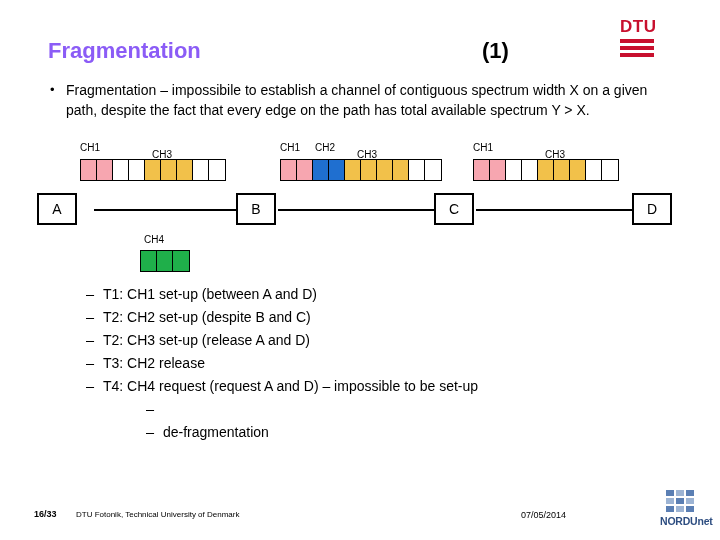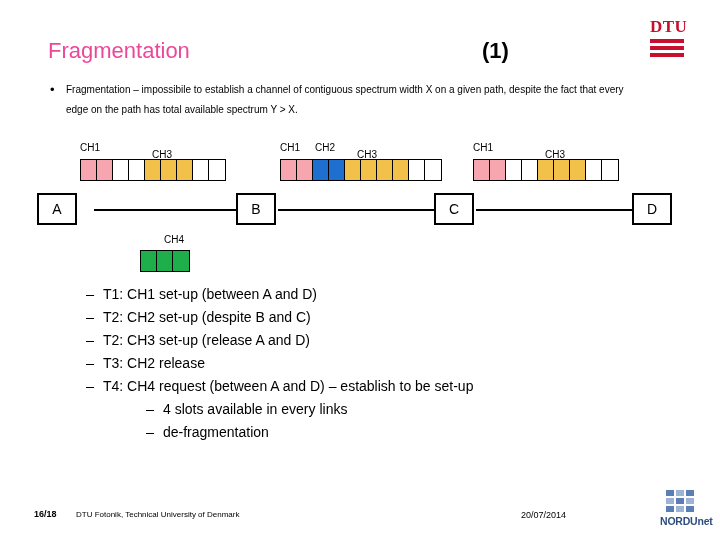--- a/index.html
+++ b/index.html
@@ -13,24 +13,23 @@
     font-family: "Liberation Sans", sans-serif;
     color: #000000;
     position: relative;
     overflow: hidden;
   }
 
   
   .dtu-logo {
     position: absolute;
     top: 18px;
-    left: 650px;
+    left: 620px;
     width: 52px;
     height: 46px;
-    font-family: Liberation Serif, serif;
   }
   .dtu-logo .dtu-text {
     font-size: 17px;
     font-weight: bold;
     letter-spacing: 0.5px;
     color: #c8102e;
     line-height: 1;
     text-align: left;
   }
   .dtu-logo .bars {
@@ -44,22 +43,22 @@
   .dtu-logo .bar.b1 { width: 34px; }
   .dtu-logo .bar.b2 { width: 34px; }
   .dtu-logo .bar.b3 { width: 34px; }
 
   
   .title {
     position: absolute;
     top: 38px;
     left: 48px;
     font-size: 22px;
-    font-weight: normal;
-    color: #ec4899;
+    font-weight: bold;
+    color: #8b5cf6;
   }
   .title-index {
     position: absolute;
     top: 38px;
     left: 482px;
     font-size: 22px;
     font-weight: bold;
     color: #000;
   }
 
@@ -77,21 +76,21 @@
   .bullet-dot {
     width: 16px;
     flex: 0 0 16px;
     font-size: 13px;
     line-height: 20px;
     color: #000;
     text-align: left;
     padding-left: 2px;
   }
   .bullet-text {
-    font-size: 10px;
+    font-size: 14px;
     line-height: 20px;
     color: #000;
   }
 
   
   .diagram {
     position: absolute;
     top: 140px;
     left: 0;
     width: 720px;
@@ -296,21 +295,21 @@
     <div class="slot pink"></div>
     <div class="slot white"></div>
     <div class="slot white"></div>
     <div class="slot gold"></div>
     <div class="slot gold"></div>
     <div class="slot gold"></div>
     <div class="slot white"></div>
     <div class="slot white"></div>
   </div>
 
-  <div class="ch-label" style="left:164px; top:94px;">CH4</div>
+  <div class="ch-label" style="left:144px; top:94px;">CH4</div>
   <div class="strip" style="left:140px; top:110px;">
     <div class="slot green"></div>
     <div class="slot green"></div>
     <div class="slot green"></div>
   </div>
 </div>
 
 <div class="sublist">
   <div class="sub-row">
     <div class="sub-dash">–</div>
@@ -323,35 +322,34 @@
   <div class="sub-row">
     <div class="sub-dash">–</div>
     <div class="sub-text">T2: CH3 set-up (release A and D)</div>
   </div>
   <div class="sub-row">
     <div class="sub-dash">–</div>
     <div class="sub-text">T3: CH2 release</div>
   </div>
   <div class="sub-row">
     <div class="sub-dash">–</div>
-    <div class="sub-text">T4: CH4 request (between A and D) – establish to be set-up</div>
+    <div class="sub-text">T4: CH4 request (request A and D) – impossible to be set-up</div>
   </div>
   <div class="sub-row subsub">
     <div class="sub-dash">–</div>
-    <div class="sub-text">4 slots available in every links</div>
   </div>
   <div class="sub-row subsub">
     <div class="sub-dash">–</div>
     <div class="sub-text">de-fragmentation</div>
   </div>
 </div>
 
-<div class="footer-page">16/18</div>
+<div class="footer-page">16/33</div>
 <div class="footer-org">DTU Fotonik, Technical University of Denmark</div>
-<div class="footer-date">20/07/2014</div>
+<div class="footer-date">07/05/2014</div>
 
 <div class="nordunet">
   <div class="grid">
     <div class="cell"></div>
     <div class="cell light"></div>
     <div class="cell"></div>
     <div class="cell light"></div>
     <div class="cell"></div>
     <div class="cell light"></div>
     <div class="cell"></div>

